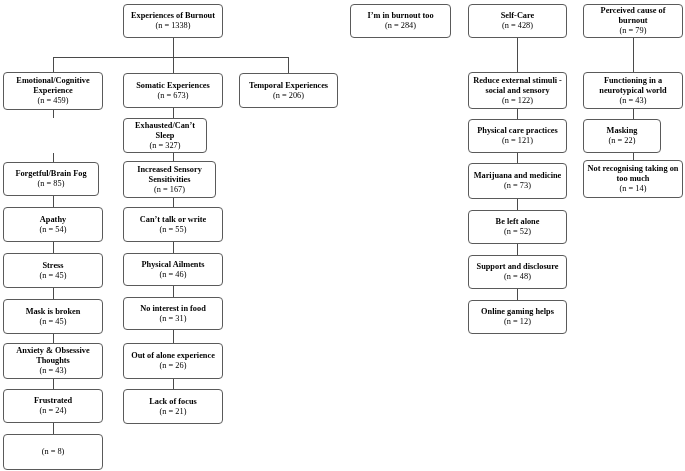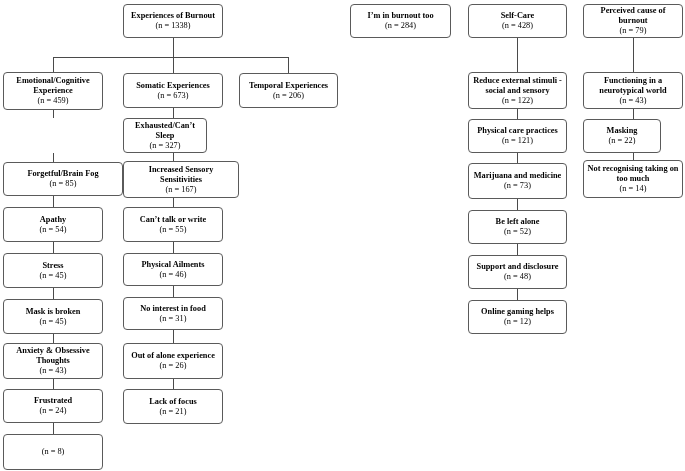--- a/index.html
+++ b/index.html
@@ -113,21 +113,21 @@
   </div>
   <div class="node" style="left:123px;top:73px;width:100px;height:35px">
     <div class="node-title">Somatic Experiences</div>
     <div class="node-count">(n = 673)</div>
   </div>
   <div class="node" style="left:239px;top:73px;width:99px;height:35px">
     <div class="node-title">Temporal Experiences</div>
     <div class="node-count">(n = 206)</div>
   </div>
 
-  <div class="node" style="left:3px;top:162px;width:120px;height:34px">
+  <div class="node" style="left:3px;top:162px;width:96px;height:34px">
     <div class="node-title">Forgetful/Brain Fog</div>
     <div class="node-count">(n = 85)</div>
   </div>
   <div class="node" style="left:3px;top:207px;width:100px;height:35px">
     <div class="node-title">Apathy</div>
     <div class="node-count">(n = 54)</div>
   </div>
   <div class="node" style="left:3px;top:253px;width:100px;height:35px">
     <div class="node-title">Stress</div>
     <div class="node-count">(n = 45)</div>
@@ -146,21 +146,21 @@
     <div class="node-count">(n = 24)</div>
   </div>
   <div class="node" style="left:3px;top:434px;width:100px;height:36px">
     <div class="node-count">(n = 8)</div>
   </div>
 
   <div class="node" style="left:123px;top:118px;width:84px;height:35px">
     <div class="node-title">Exhausted/Can’t Sleep</div>
     <div class="node-count">(n = 327)</div>
   </div>
-  <div class="node" style="left:123px;top:161px;width:116px;height:37px">
+  <div class="node" style="left:123px;top:161px;width:93px;height:37px">
     <div class="node-title">Increased Sensory
 Sensitivities</div>
     <div class="node-count">(n = 167)</div>
   </div>
   <div class="node" style="left:123px;top:207px;width:100px;height:35px">
     <div class="node-title">Can’t talk or write</div>
     <div class="node-count">(n = 55)</div>
   </div>
   <div class="node" style="left:123px;top:253px;width:100px;height:33px">
     <div class="node-title">Physical Ailments</div>

